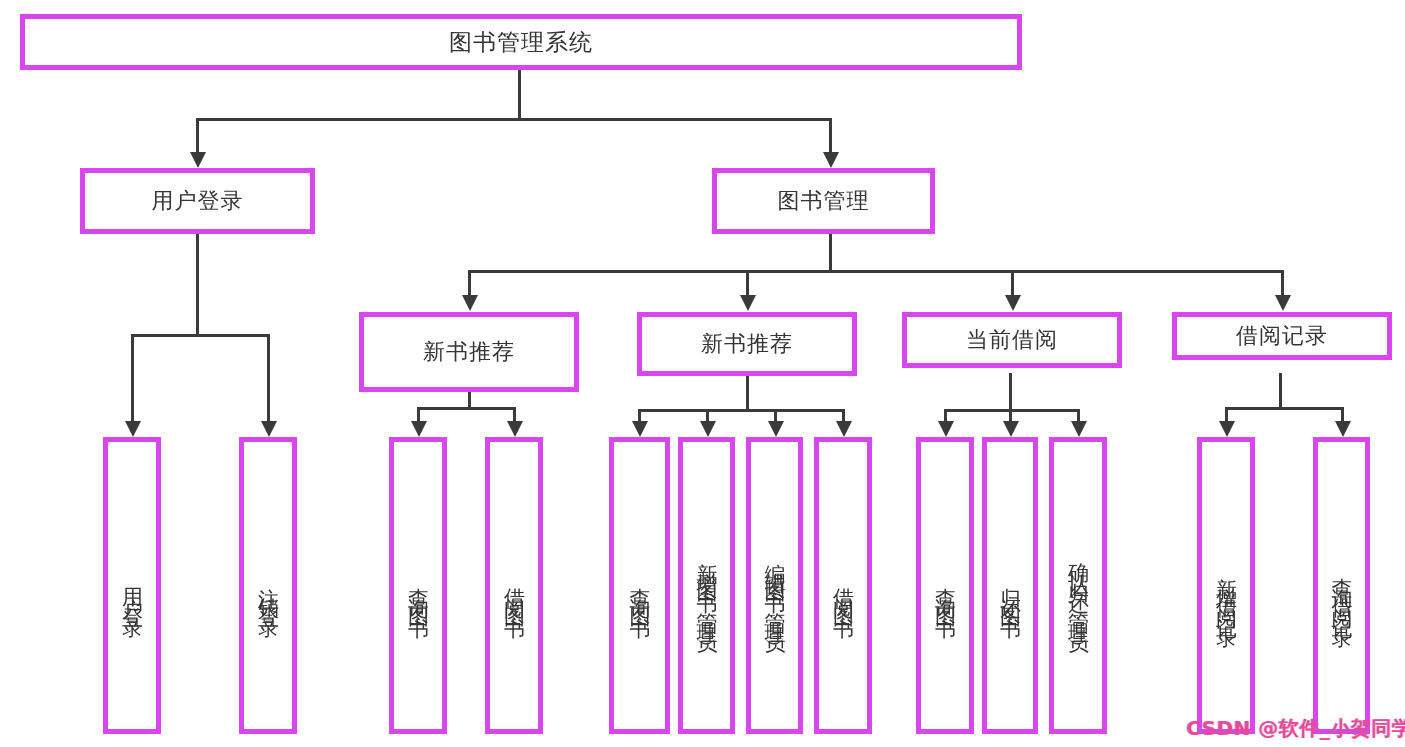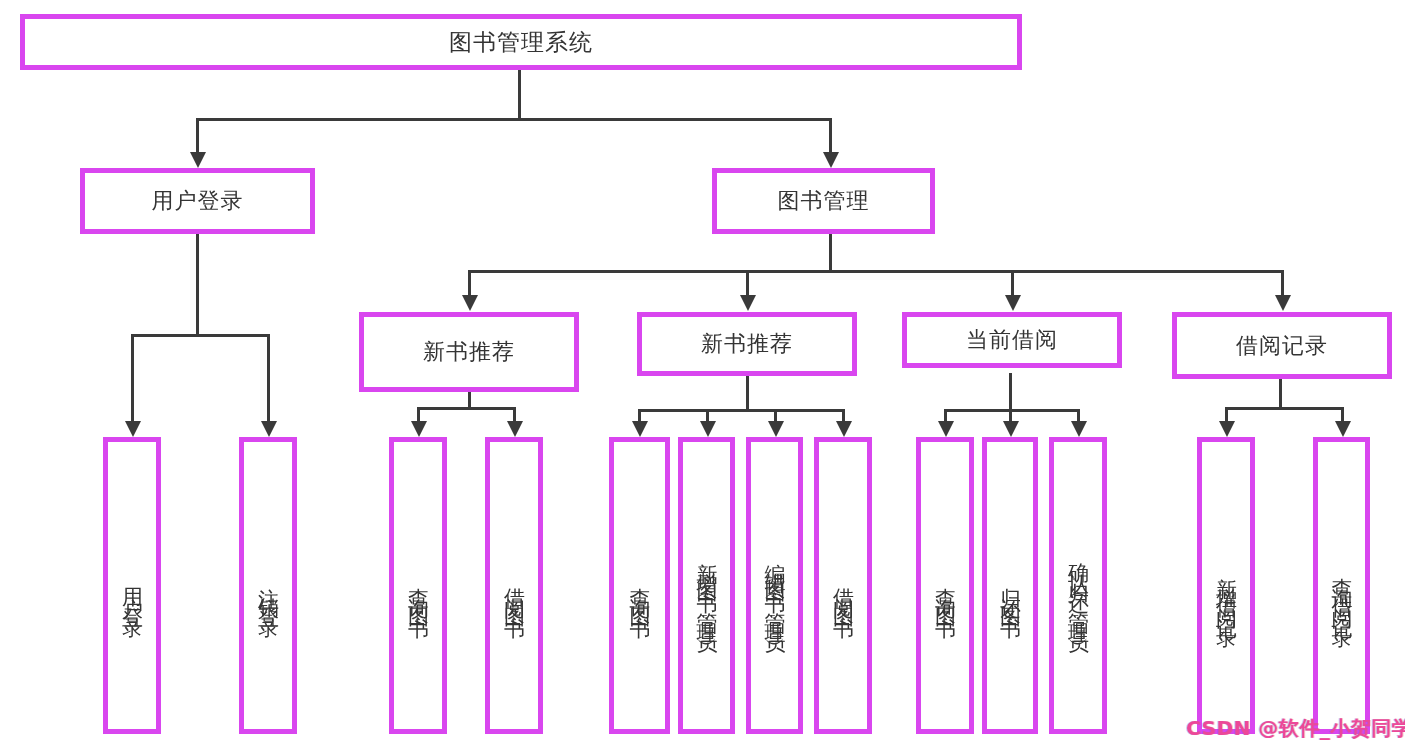--- a/index.html
+++ b/index.html
@@ -92,21 +92,21 @@
 
   <div class="box h-node" style="left:359px;top:312px;width:220px;height:80px">
     <span>新书推荐</span>
   </div>
   <div class="box h-node" style="left:637px;top:312px;width:220px;height:64px">
     <span>新书推荐</span>
   </div>
   <div class="box h-node" style="left:902px;top:312px;width:220px;height:56px">
     <span>当前借阅</span>
   </div>
-  <div class="box h-node" style="left:1172px;top:312px;width:220px;height:67px">
+  <div class="box h-node" style="left:1172px;top:312px;width:220px;height:48px">
     <span>借阅记录</span>
   </div>
 
   <div class="box leaf" style="left:103px;top:437px;width:58px;height:297px">
     <span>用户登录</span>
   </div>
   <div class="box leaf" style="left:239px;top:437px;width:58px;height:297px">
     <span>注销登录</span>
   </div>
 

